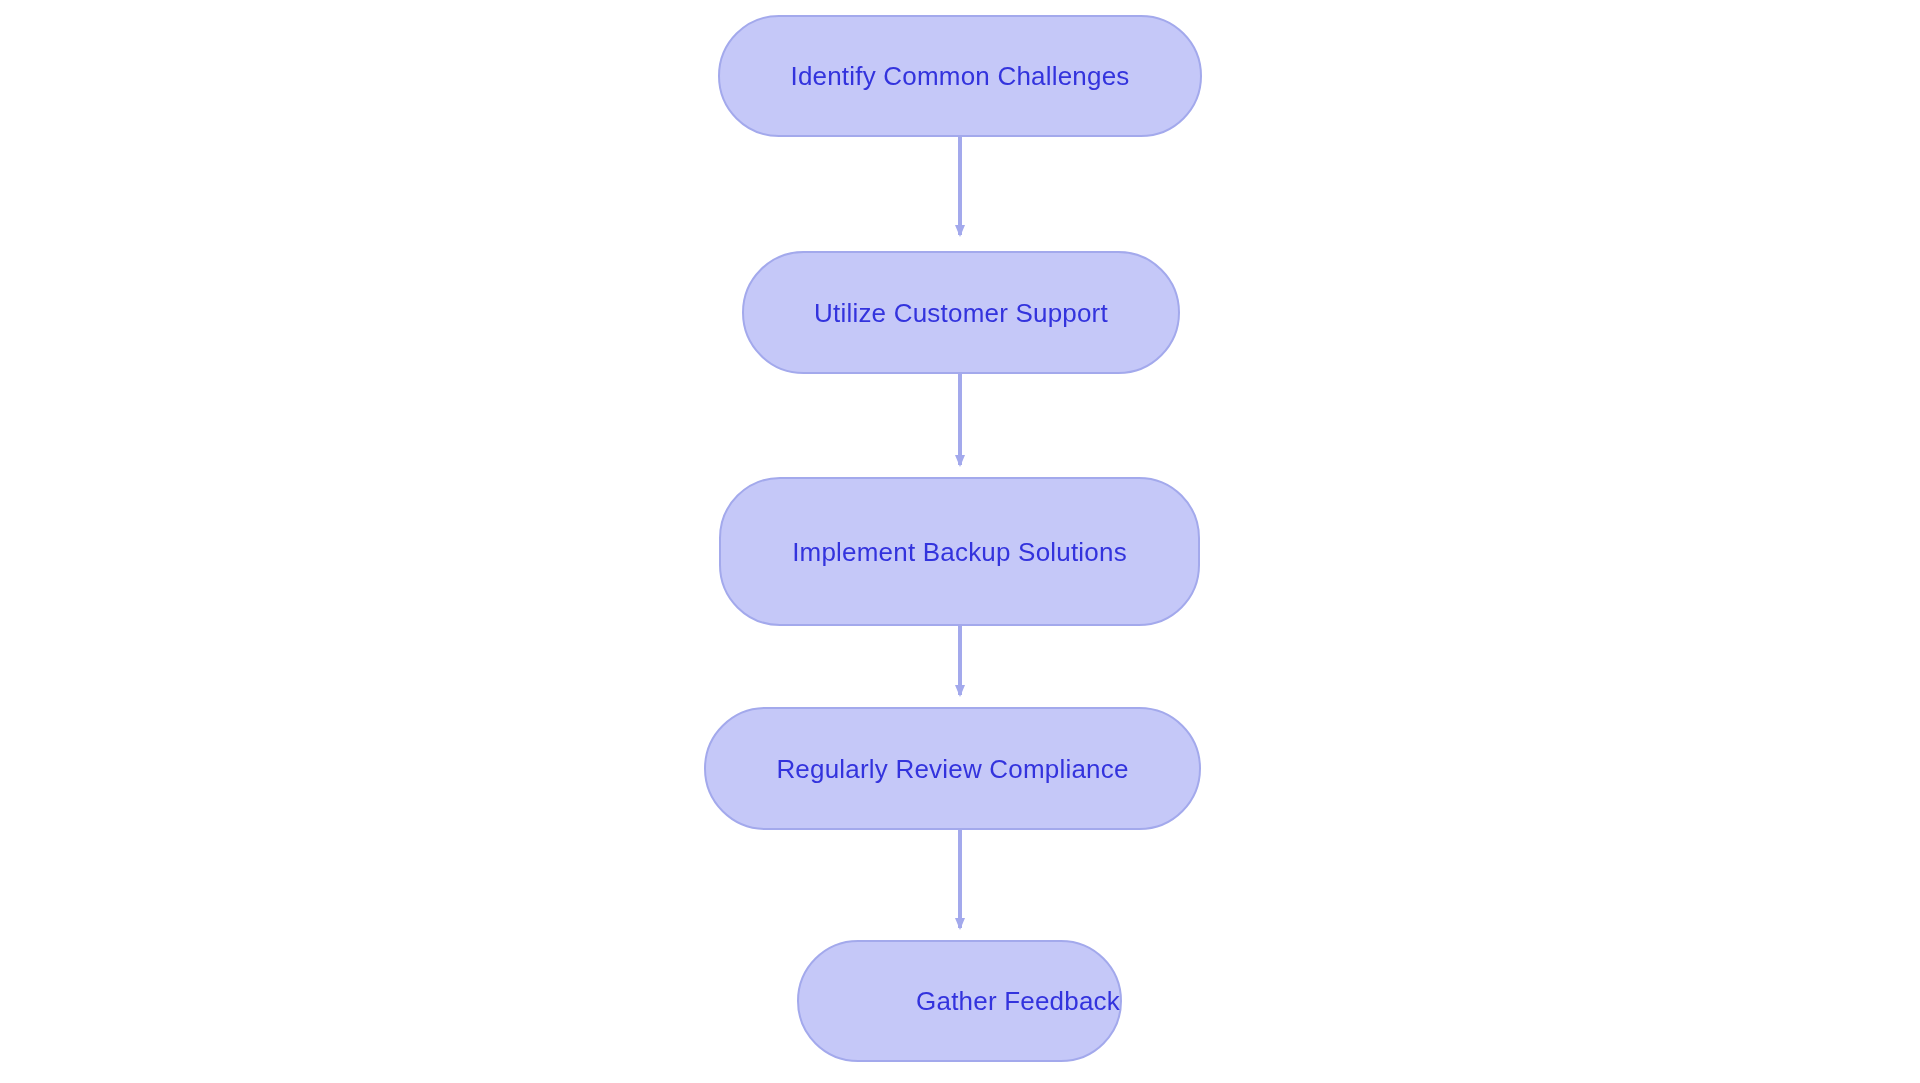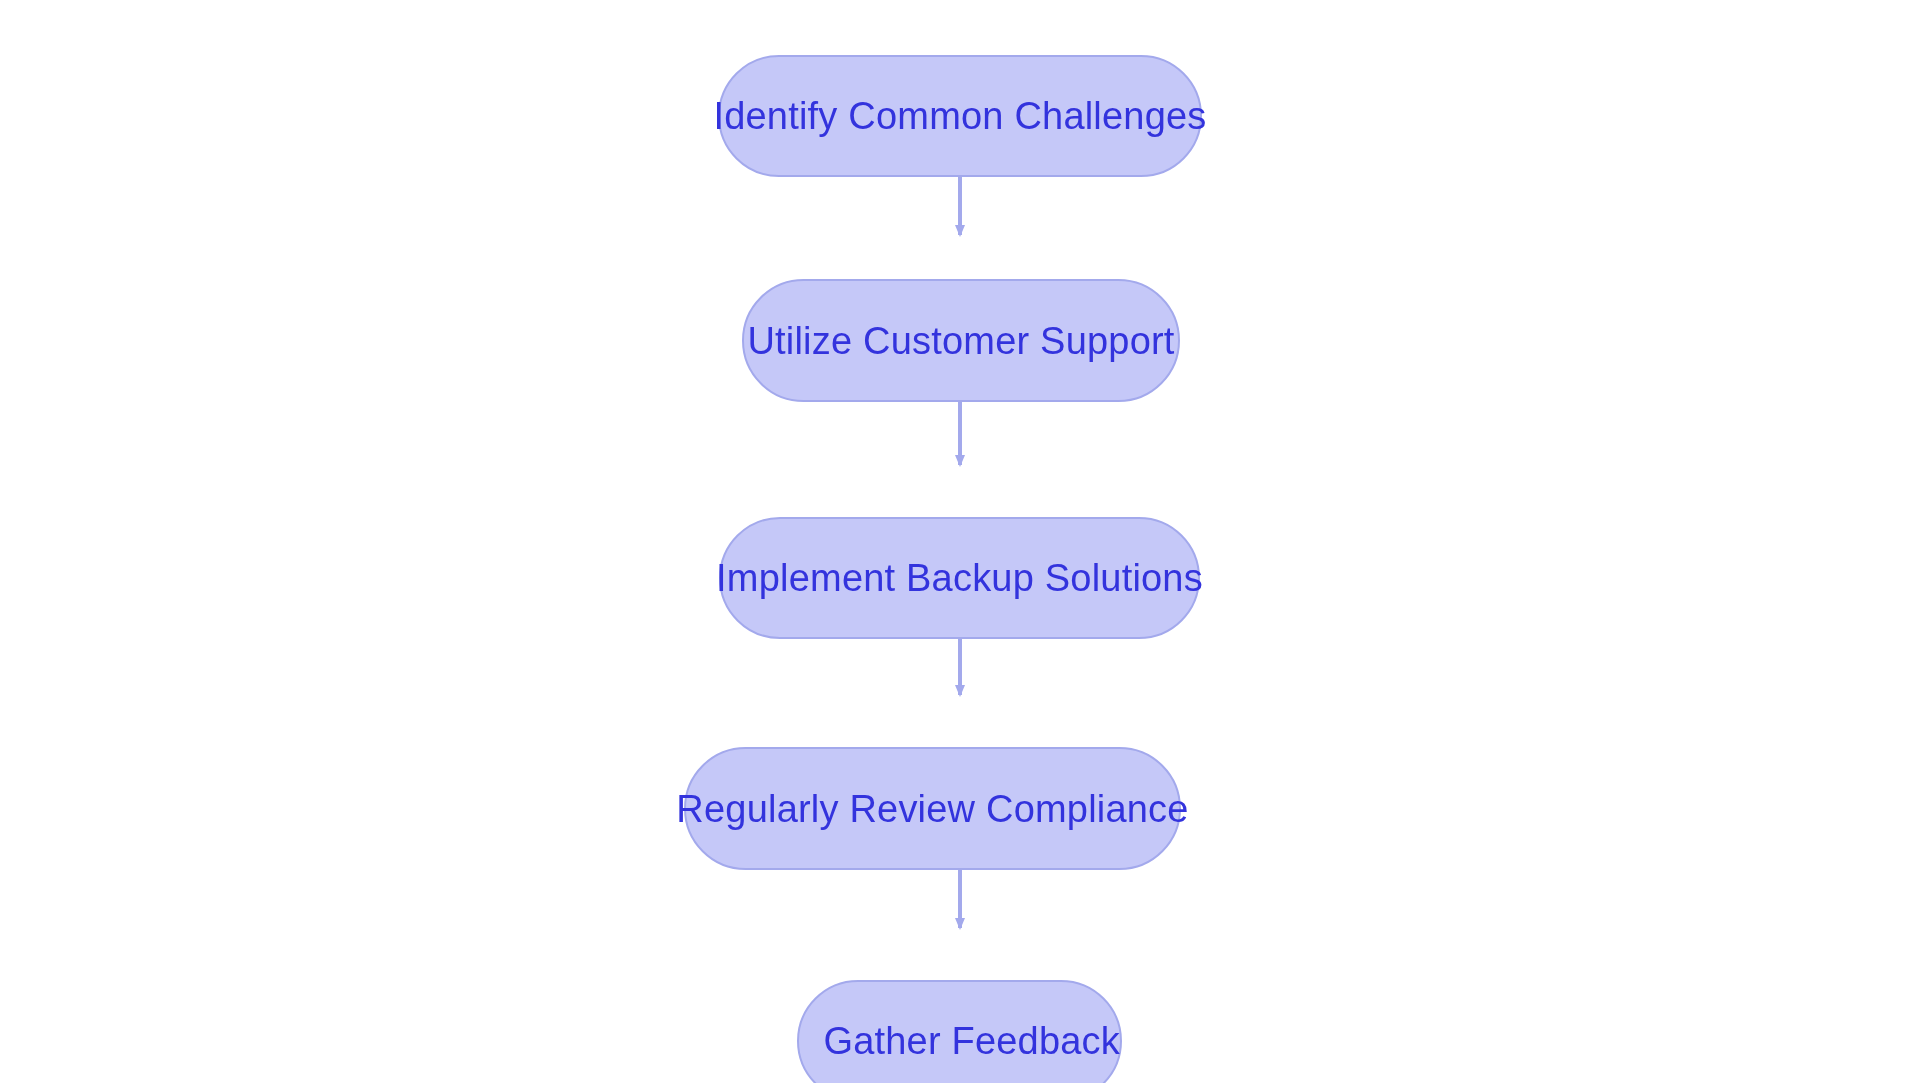--- a/index.html
+++ b/index.html
@@ -24,26 +24,25 @@
     position: absolute;
     box-sizing: border-box;
     display: flex;
     align-items: center;
     justify-content: center;
     background: #c5c8f8;
     border: 2px solid #a3a9ec;
     border-radius: 61px;
     color: #3333dd;
     font-family: "Liberation Sans", sans-serif;
-    font-size: 38px;
+    font-size: 26px;
     font-weight: 400;
     letter-spacing: 0.2px;
     white-space: nowrap;
     line-height: 1;
-    margin-top: 40px;
   }
   .node-label {
     color: #3333dd;
     pointer-events: none;
   }
   .connector {
     position: absolute;
     left: 0;
     top: 0;
     width: 1920px;
@@ -73,29 +72,29 @@
     </g>
     <g>
       <line x1="960" y1="830" x2="960" y2="928" stroke="#a3a9ec" stroke-width="4" marker-end="url(#arrowhead)"></line>
     </g>
   </svg>
 
   <div class="node" style="left: 718px; top: 15px; width: 484px; height: 122px; border-radius: 61px; background: rgb(197, 200, 248); border-color: rgb(163, 169, 236); color: rgb(51, 51, 221);">
     <span class="node-label">Identify Common Challenges</span>
   </div>
 
-  <div class="node" style="left: 742px; top: 239px; width: 438px; height: 123px; border-radius: 61.5px; background: rgb(197, 200, 248); border-color: rgb(163, 169, 236); color: rgb(51, 51, 221);">
+  <div class="node" style="left: 742px; top: 251px; width: 438px; height: 123px; border-radius: 61.5px; background: rgb(197, 200, 248); border-color: rgb(163, 169, 236); color: rgb(51, 51, 221);">
     <span class="node-label">Utilize Customer Support</span>
   </div>
 
-  <div class="node" style="left: 719px; top: 477px; width: 481px; height: 122px; border-radius: 61px; background: rgb(197, 200, 248); border-color: rgb(163, 169, 236); color: rgb(51, 51, 221);">
+  <div class="node" style="left: 719px; top: 477px; width: 481px; height: 149px; border-radius: 61px; background: rgb(197, 200, 248); border-color: rgb(163, 169, 236); color: rgb(51, 51, 221);">
     <span class="node-label">Implement Backup Solutions</span>
   </div>
 
-  <div class="node" style="left: 684px; top: 707px; width: 497px; height: 123px; border-radius: 61.5px; background: rgb(197, 200, 248); border-color: rgb(163, 169, 236); color: rgb(51, 51, 221);">
+  <div class="node" style="left: 704px; top: 707px; width: 497px; height: 123px; border-radius: 61.5px; background: rgb(197, 200, 248); border-color: rgb(163, 169, 236); color: rgb(51, 51, 221);">
     <span class="node-label">Regularly Review Compliance</span>
   </div>
 
   <div class="node" style="left: 797px; top: 940px; width: 325px; height: 122px; border-radius: 61px; background: rgb(197, 200, 248); border-color: rgb(163, 169, 236); color: rgb(51, 51, 221); justify-content: flex-end;">
     <span class="node-label">Gather Feedback</span>
   </div>
 
 </div>
 
 </body></html>

